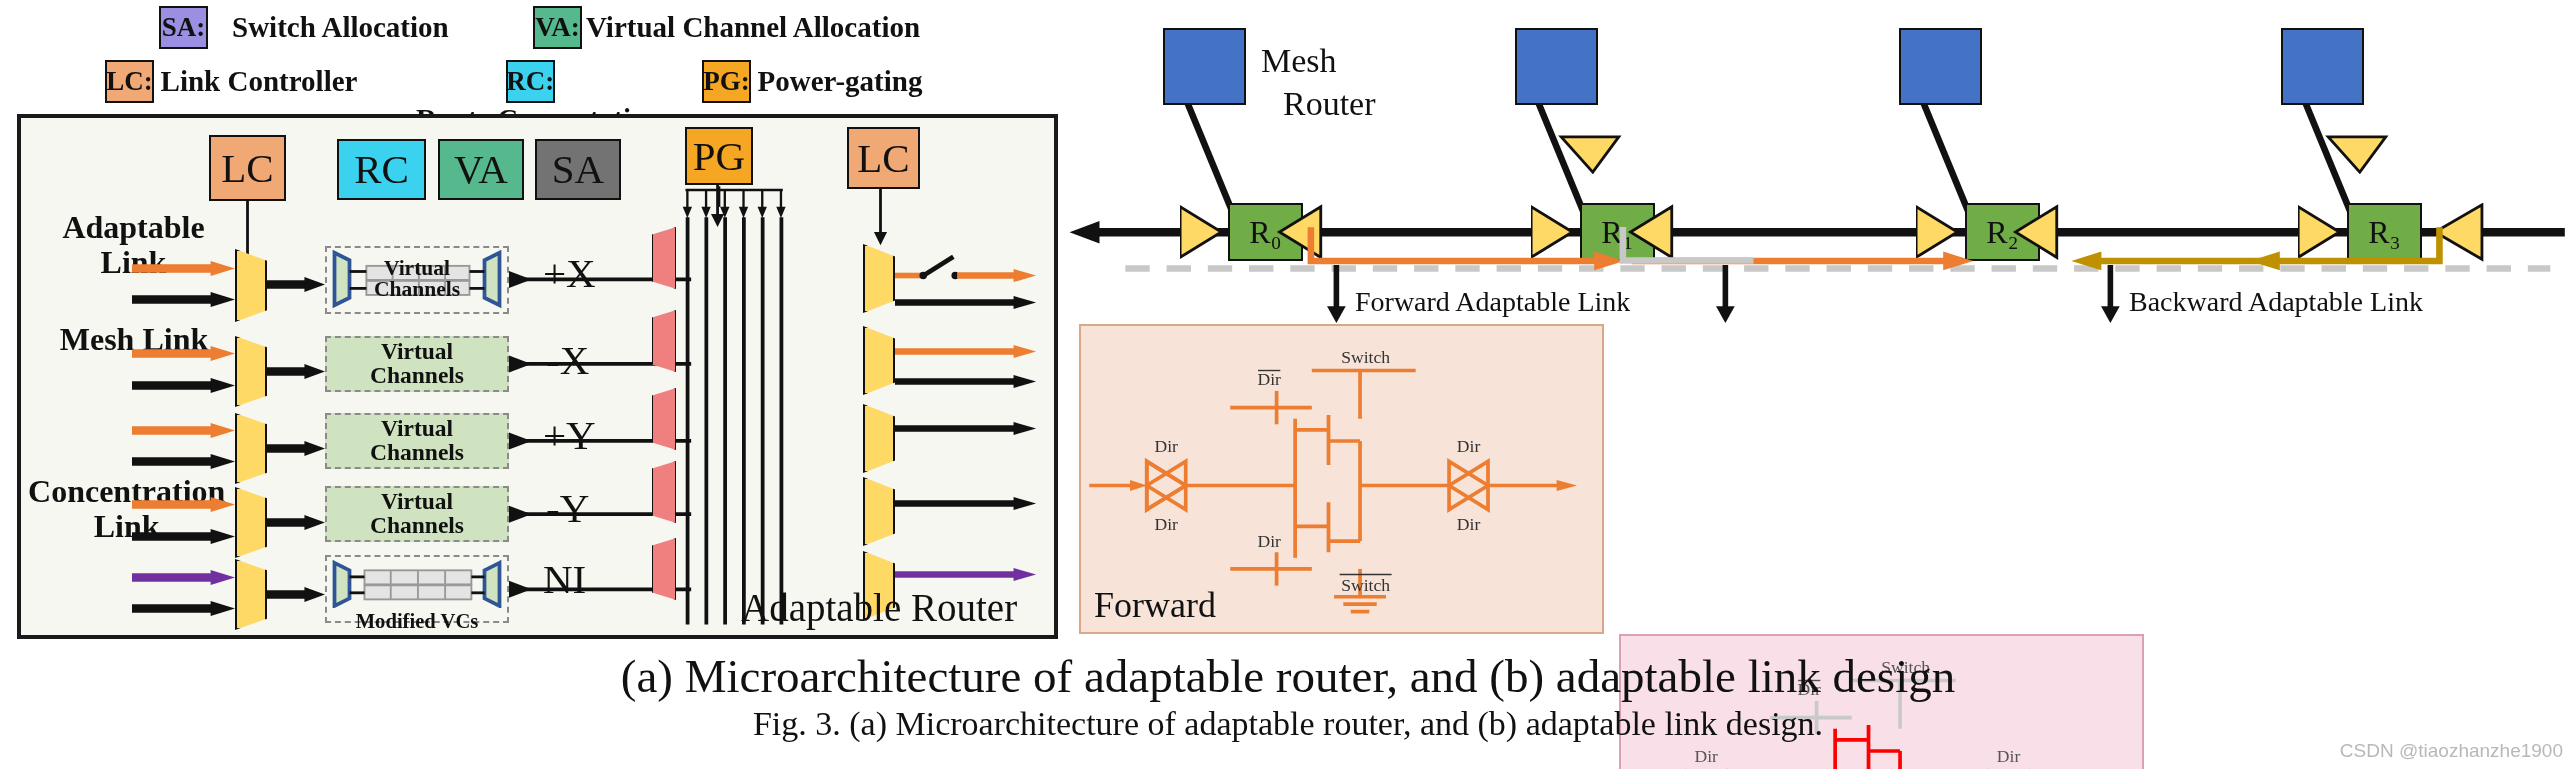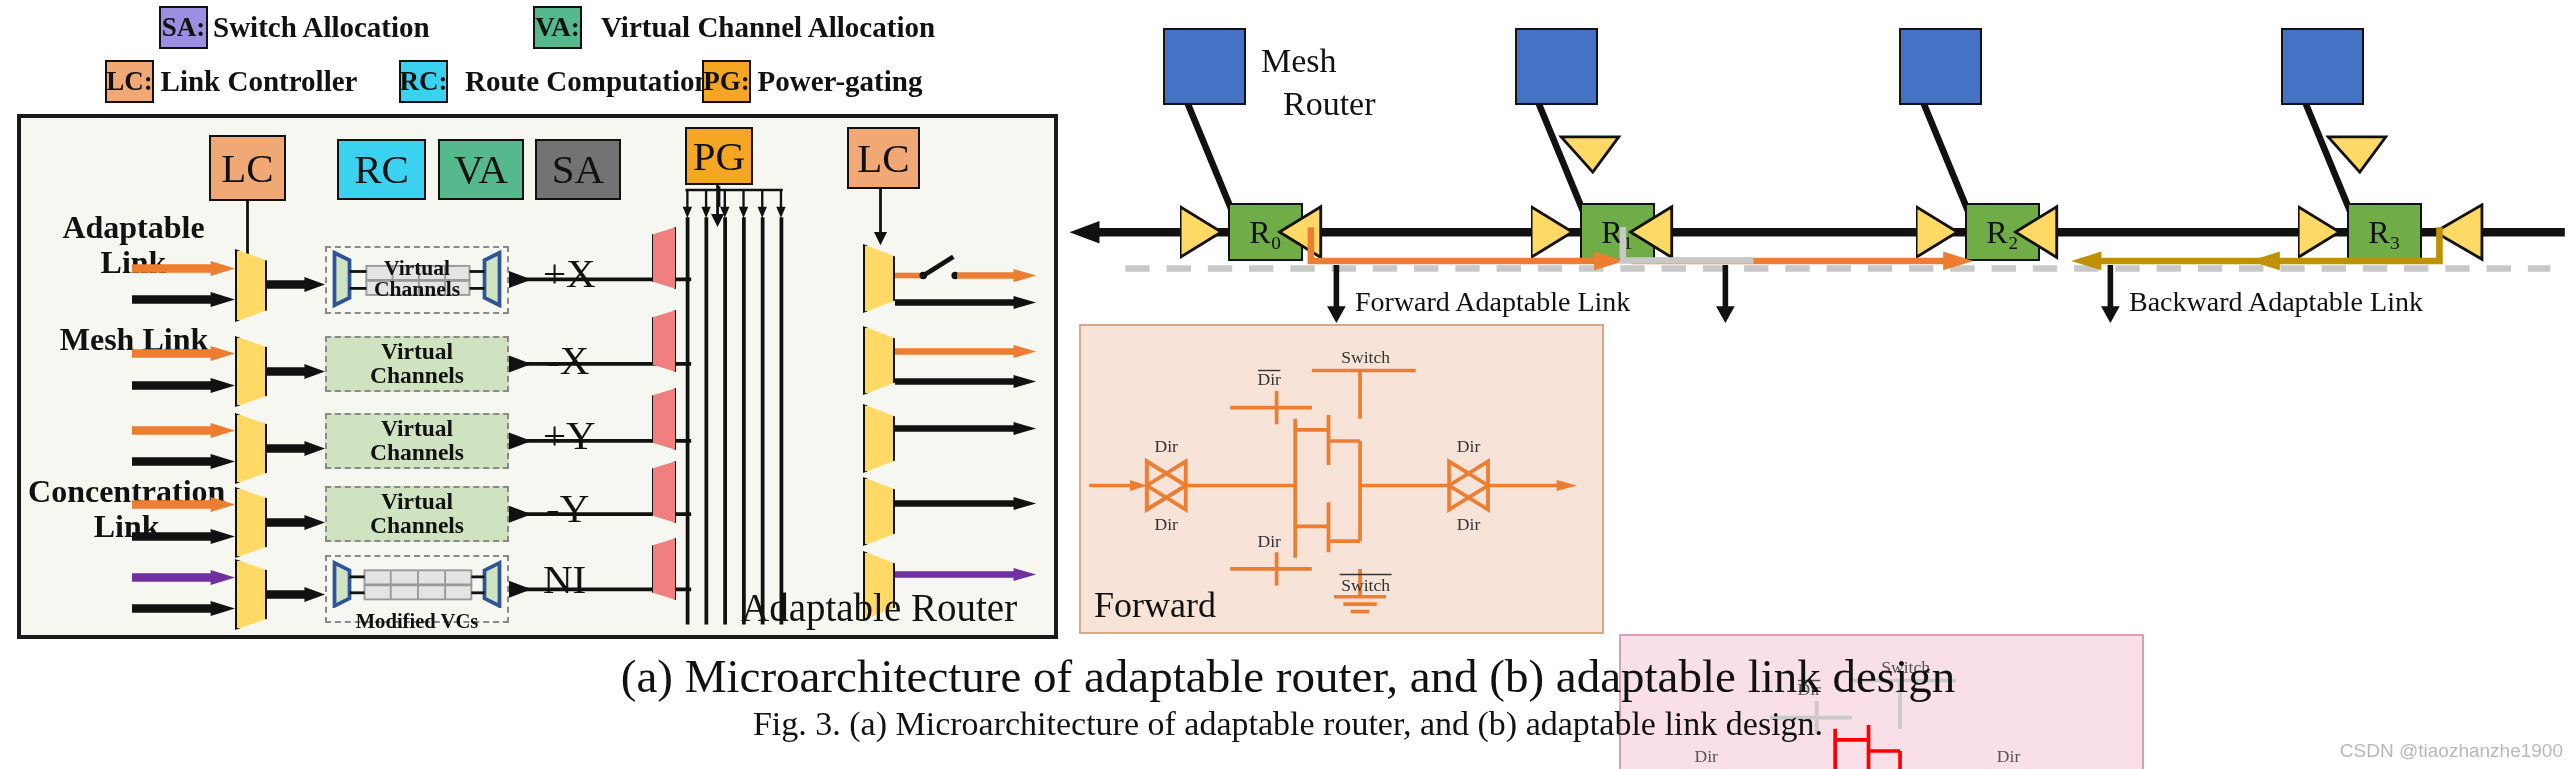--- a/index.html
+++ b/index.html
@@ -79,34 +79,34 @@
   }
   svg{display:block;}
 </style>
 </head>
 <body>
 
 <div class="abs" style="left:0;top:0;width:1088px;height:111px;">
 
   <div class="abs" style="left:159px;top:5.6px;display:flex;align-items:center;">
     <div class="legend-chip" style="background:#9a8fe0;width:45px;height:39px;">SA:</div>
-    <div class="legend-text" style="margin-left:5px;">Switch Allocation</div>
+    <div class="legend-text" style="margin-left:24px;">Switch Allocation</div>
   </div>
 
   <div class="abs" style="left:533px;top:5.6px;display:flex;align-items:center;">
     <div class="legend-chip" style="background:#55b98d;width:45px;height:39px;">VA:</div>
-    <div class="legend-text" style="margin-left:19px;">Virtual Channel Allocation</div>
+    <div class="legend-text" style="margin-left:4px;">Virtual Channel Allocation</div>
   </div>
 
   <div class="abs" style="left:105px;top:60px;display:flex;align-items:center;">
     <div class="legend-chip" style="background:#f0a875;width:45px;height:39px;">LC:</div>
     <div class="legend-text" style="margin-left:6.6px;">Link Controller</div>
   </div>
 
-  <div class="abs" style="left:399px;top:60px;display:flex;align-items:center;">
+  <div class="abs" style="left:399px;top:60px;display:flex;align-items:center;flex-direction:column;">
     <div class="legend-chip" style="background:#3bd2ef;width:45px;height:39px;">RC:</div>
     <div class="legend-text" style="margin-left:17px;">Route Computation</div>
   </div>
 
   <div class="abs" style="left:702px;top:60px;display:flex;align-items:center;">
     <div class="legend-chip" style="background:#f5a623;width:45px;height:39px;">PG:</div>
     <div class="legend-text" style="margin-left:6.6px;">Power-gating</div>
   </div>
 </div>
 

